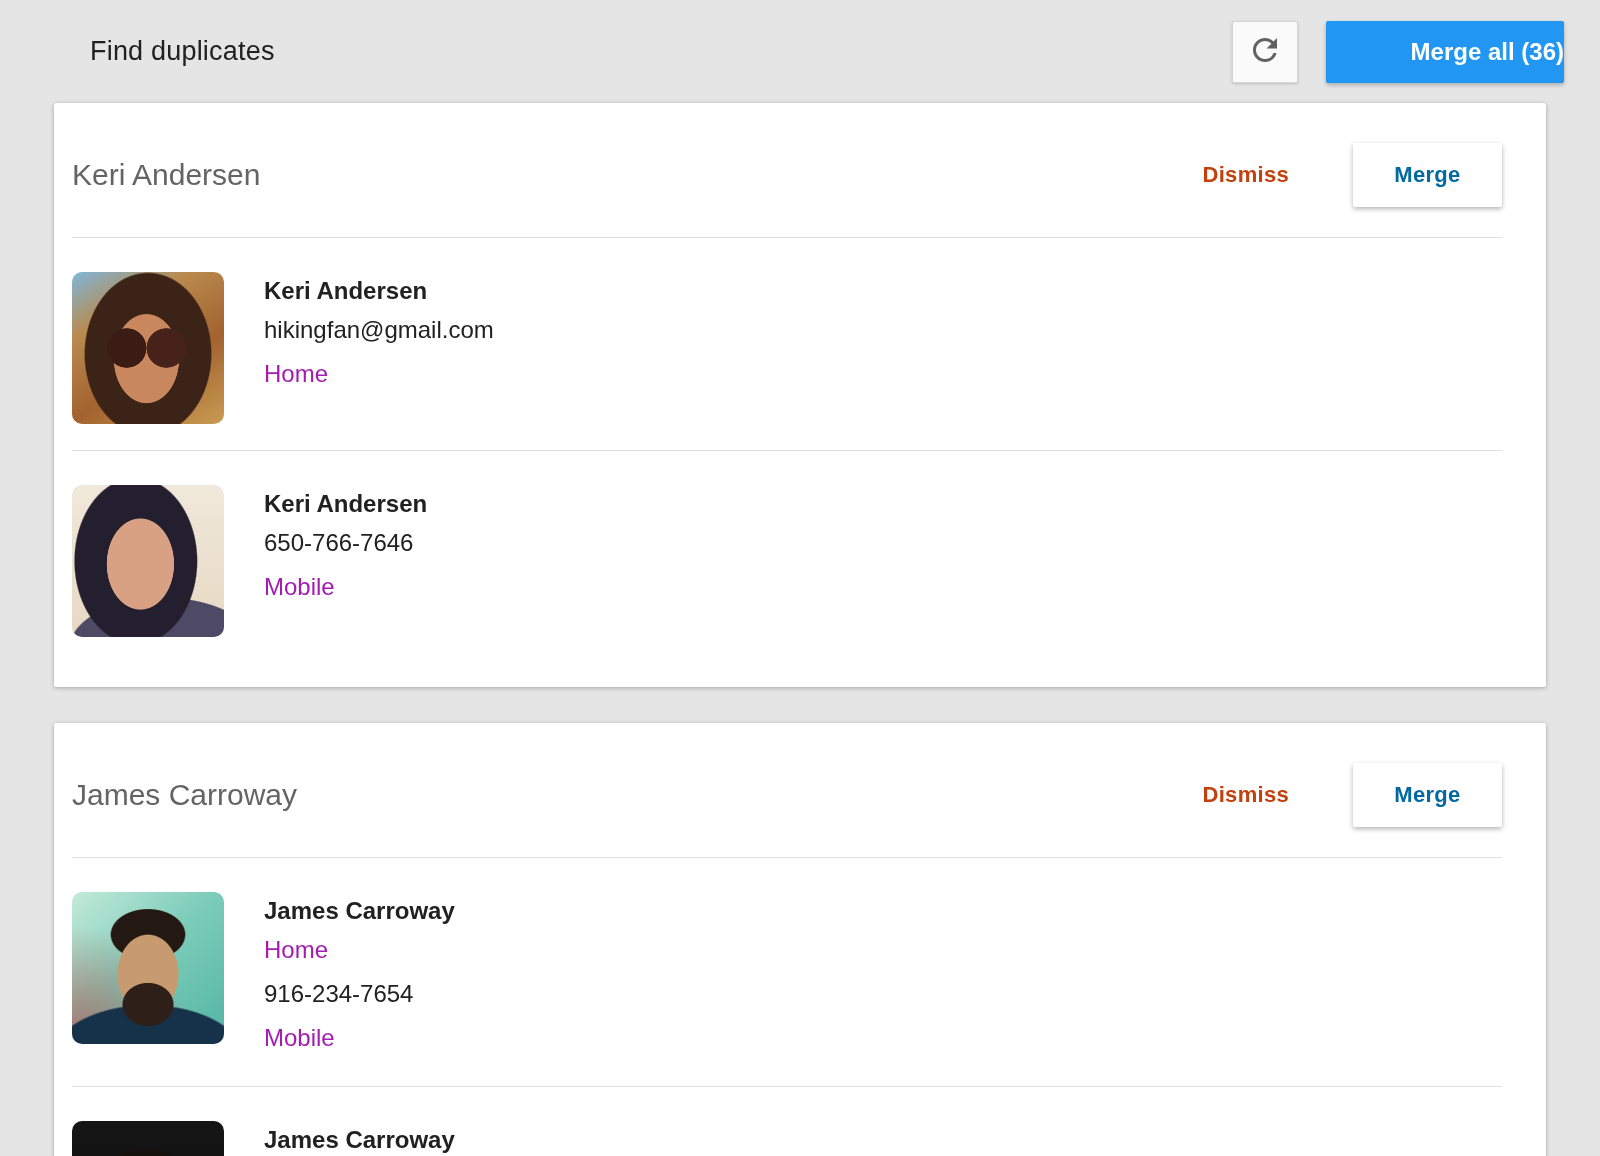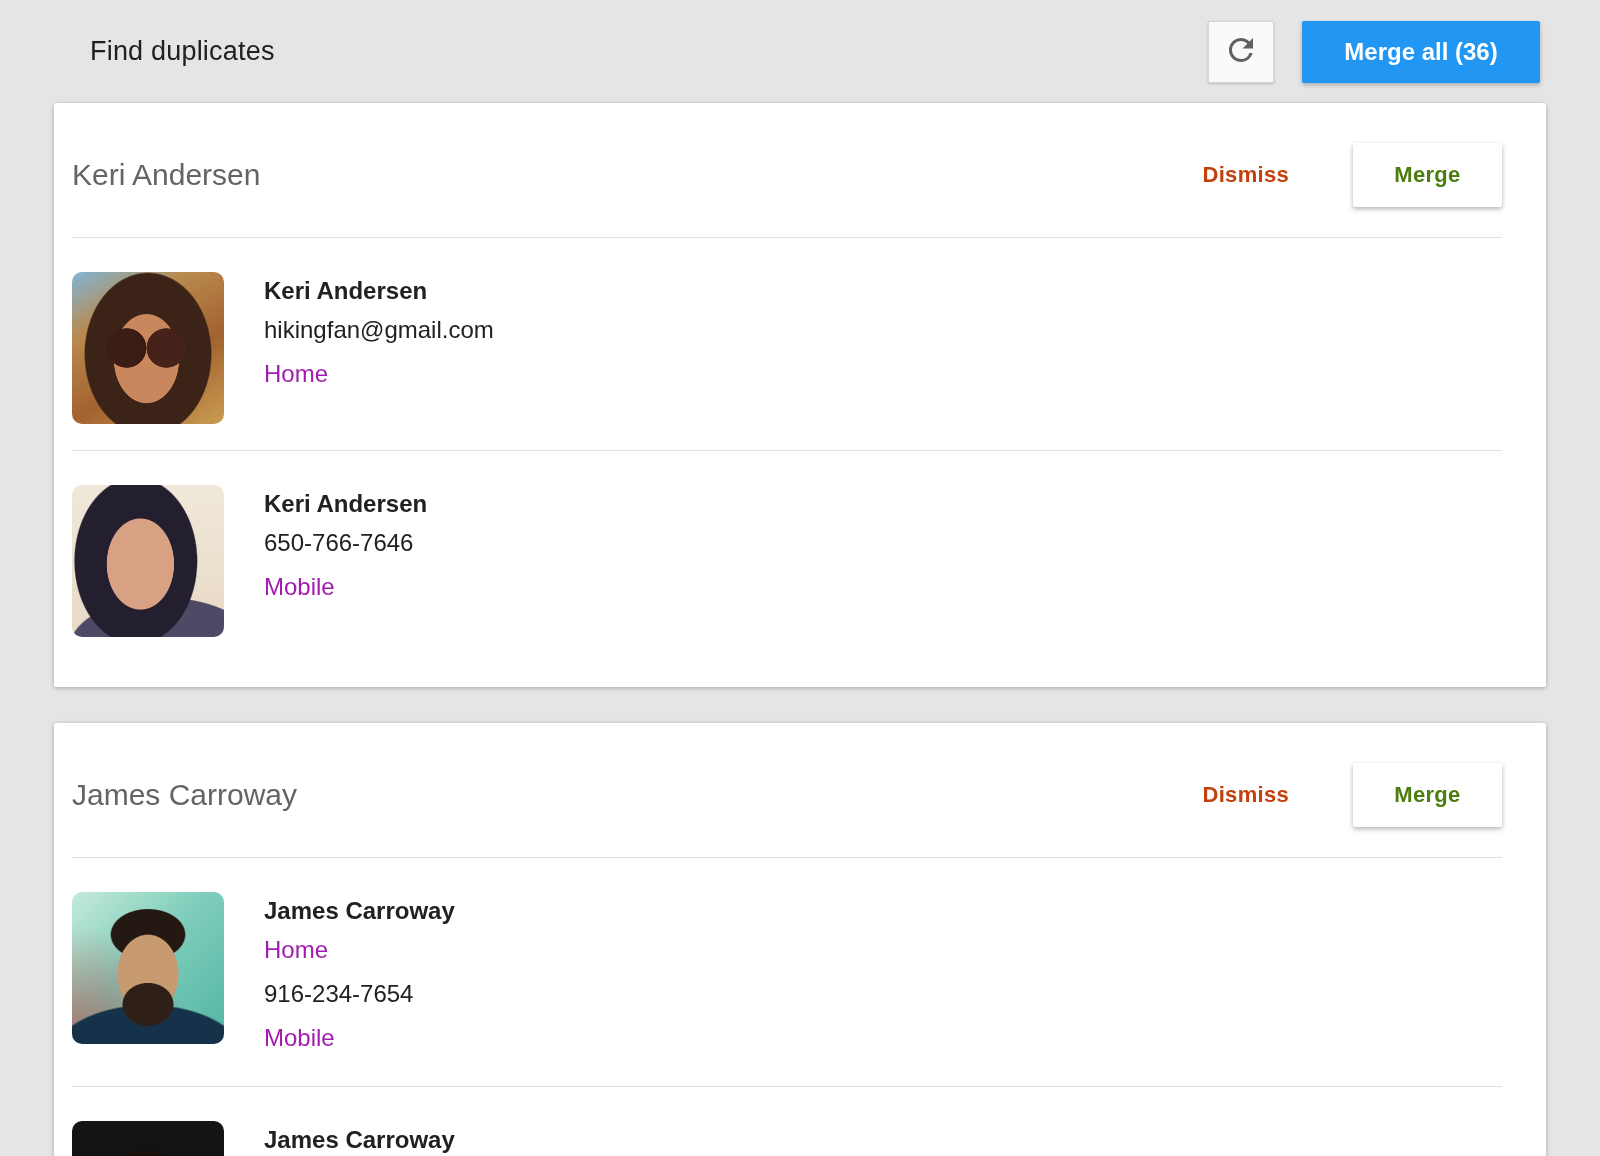--- a/index.html
+++ b/index.html
@@ -8,21 +8,21 @@
     background:#e5e5e5;
     font-family:"Liberation Sans", sans-serif;
     color:#212121;
   }
 
   
   .topbar {
     height:103px;
     display:flex;
     align-items:center;
-    padding:0 60px 0 90px;
+    padding:0 36px 0 90px;
   }
   .page-title {
     flex:1;
     font-size:27px;
     color:#212121;
     letter-spacing:.2px;
   }
   .refresh-btn {
     width:66px; height:62px;
     background:#fafafa;
@@ -38,20 +38,21 @@
     width:238px; height:62px;
     background:#2196f3;
     border:none;
     border-radius:2px;
     box-shadow:0 2px 4px rgba(0,0,0,.26);
     color:#ffffff;
     font-family:"Liberation Sans", sans-serif;
     font-size:24px;
     font-weight:bold;
     cursor:pointer;
+    text-align:right;
   }
 
   
   .card {
     margin:0 54px 36px 54px;
     background:#ffffff;
     border-radius:2px;
     box-shadow:0 1px 4px rgba(0,0,0,.28);
     padding:0 44px 0 18px;
   }
@@ -82,21 +83,21 @@
   }
   .merge-btn {
     width:149px; height:64px;
     background:#ffffff;
     border:none;
     border-radius:2px;
     box-shadow:0 2px 5px rgba(0,0,0,.30);
     font-family:"Liberation Sans", sans-serif;
     font-size:22px;
     font-weight:bold;
-    color:#4d7c0f;
+    color:#0369a1;
     cursor:pointer;
     letter-spacing:.3px;
     text-align:center;
   }
 
   
   .contact-row {
     display:flex;
     padding:34px 0 26px 0;
   }

